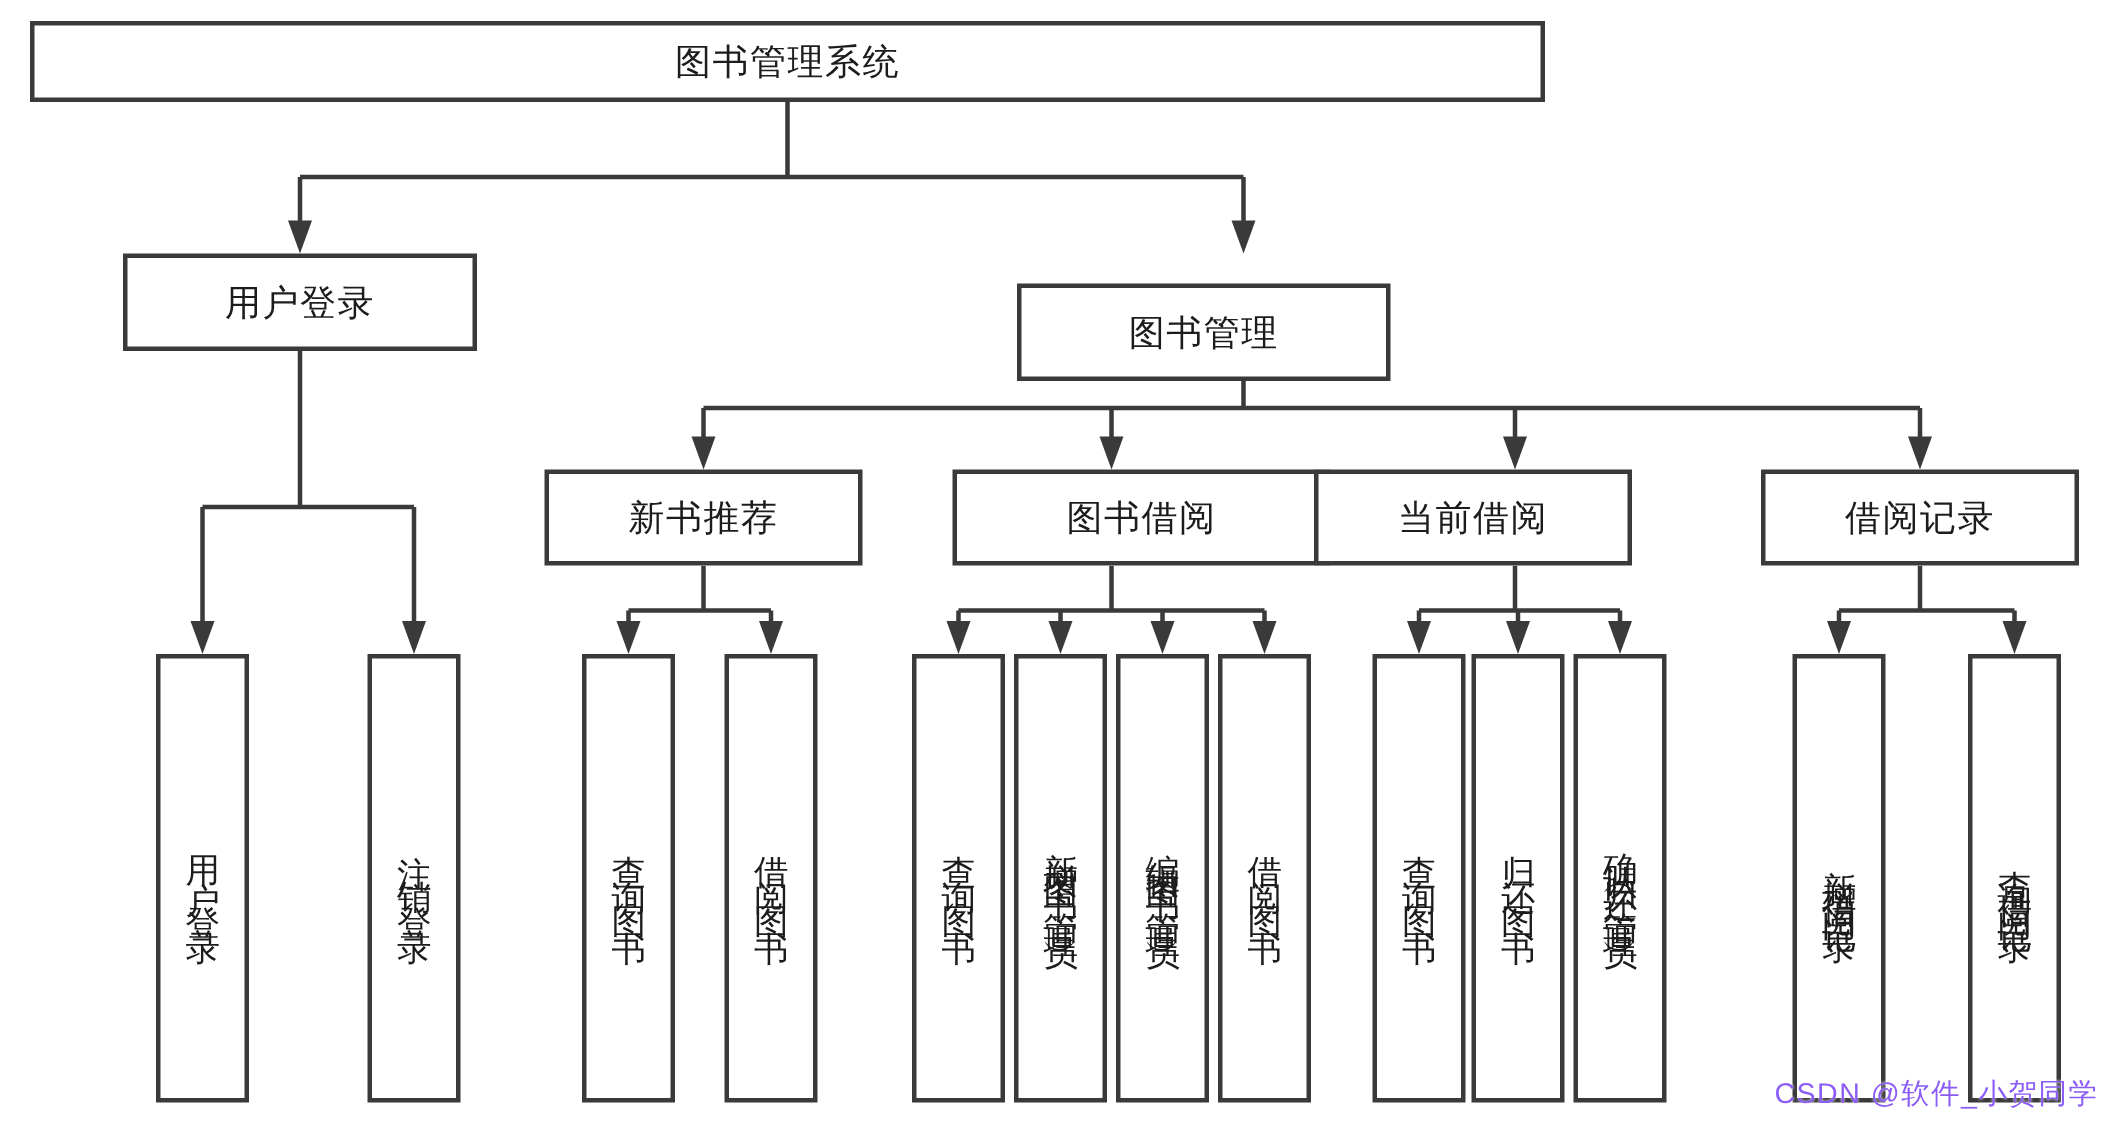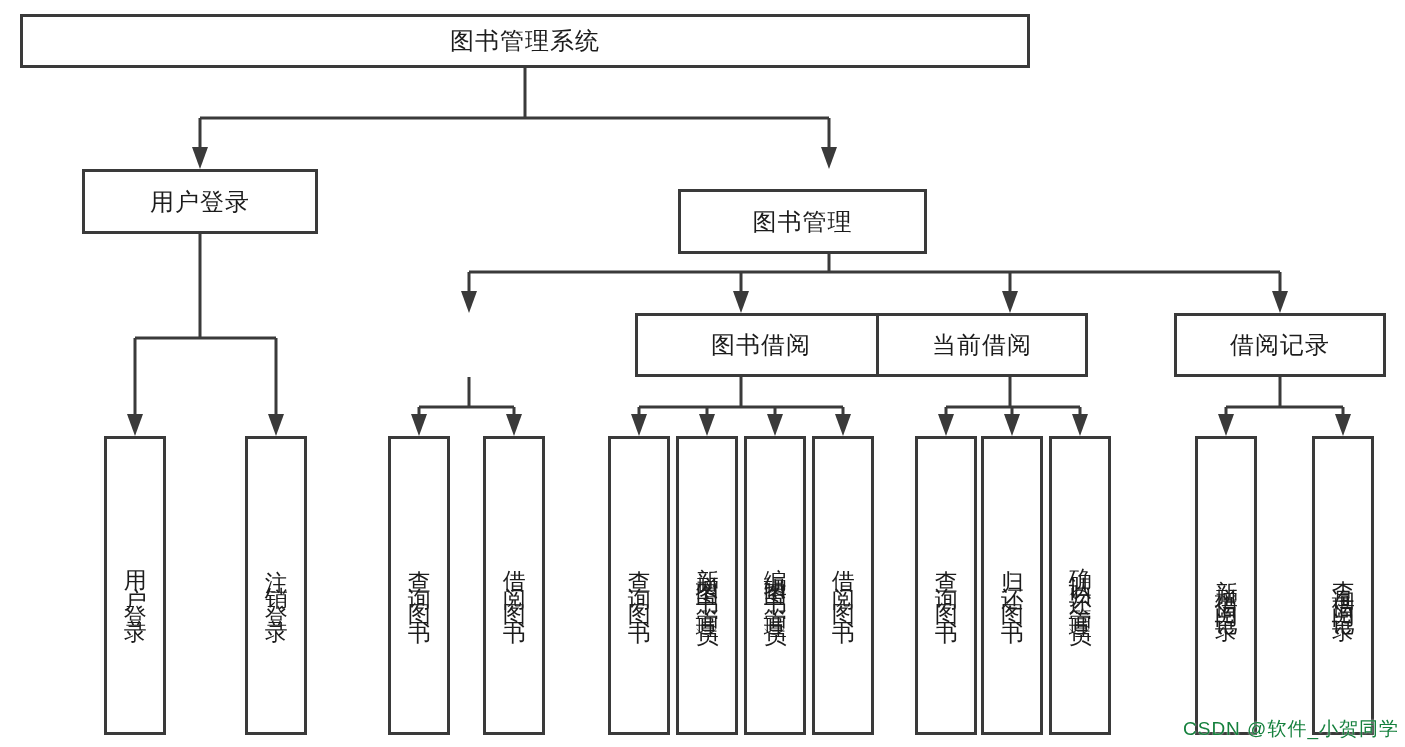--- a/index.html
+++ b/index.html
@@ -30,21 +30,21 @@
     white-space: nowrap;
     line-height: 1.1;
   }
   .leaf-short .vtext { letter-spacing: 17px; }
   .leaf-long  .vtext { letter-spacing: 8px; }
   #watermark {
     position: absolute;
     left: 1183px;
     top: 716px;
     font-size: 19px;
-    color: #15803d;
+    color: #8b5cf6;
     letter-spacing: 1px;
     white-space: nowrap;
     text-shadow: 0 0 2px #ffffff;
   }
 </style>
 </head>
 <body>
 
 <div id="canvas">
 
@@ -89,20 +89,21 @@
       <polygon fill="#3a3a3a" stroke="none" points="1218,414 1234,414 1226,436"></polygon>
       <polygon fill="#3a3a3a" stroke="none" points="1335,414 1351,414 1343,436"></polygon>
     </g>
   </svg>
 
   <div class="node hbox" style="left:20px; top:14px; width:1010px; height:54px;">图书管理系统</div>
 
   <div class="node hbox" style="left:82px; top:169px; width:236px; height:65px;">用户登录</div>
   <div class="node hbox" style="left:678px; top:169px; width:249px; height:65px;margin-top:20px;">图书管理</div>
 
+  <div class="node hbox" style="left:363px; top:313px; width:212px; height:64px;">新书推荐</div>
   <div class="node hbox" style="left:635px; top:313px; width:252px; height:64px;">图书借阅</div>
   <div class="node hbox" style="left:876px; top:313px; width:212px; height:64px;">当前借阅</div>
   <div class="node hbox" style="left:1174px; top:313px; width:212px; height:64px;">借阅记录</div>
 
   <div class="node vbox leaf-short" style="left:104px; top:436px; width:62px; height:299px;">
     <span class="vtext">用户登录</span>
   </div>
   <div class="node vbox leaf-short" style="left:245px; top:436px; width:62px; height:299px;">
     <span class="vtext">注销登录</span>
   </div>

